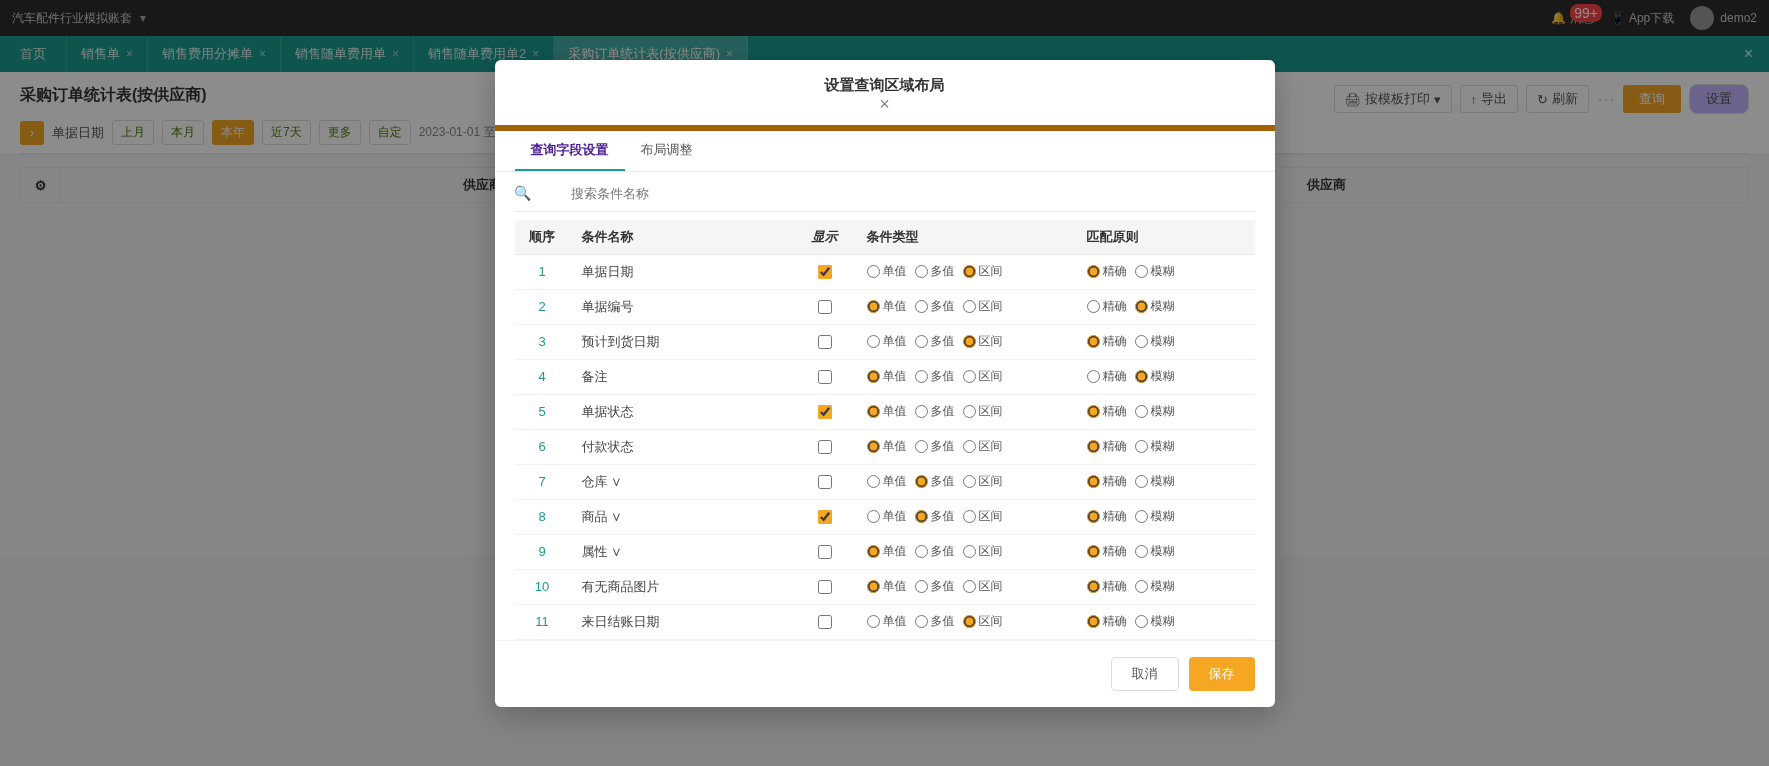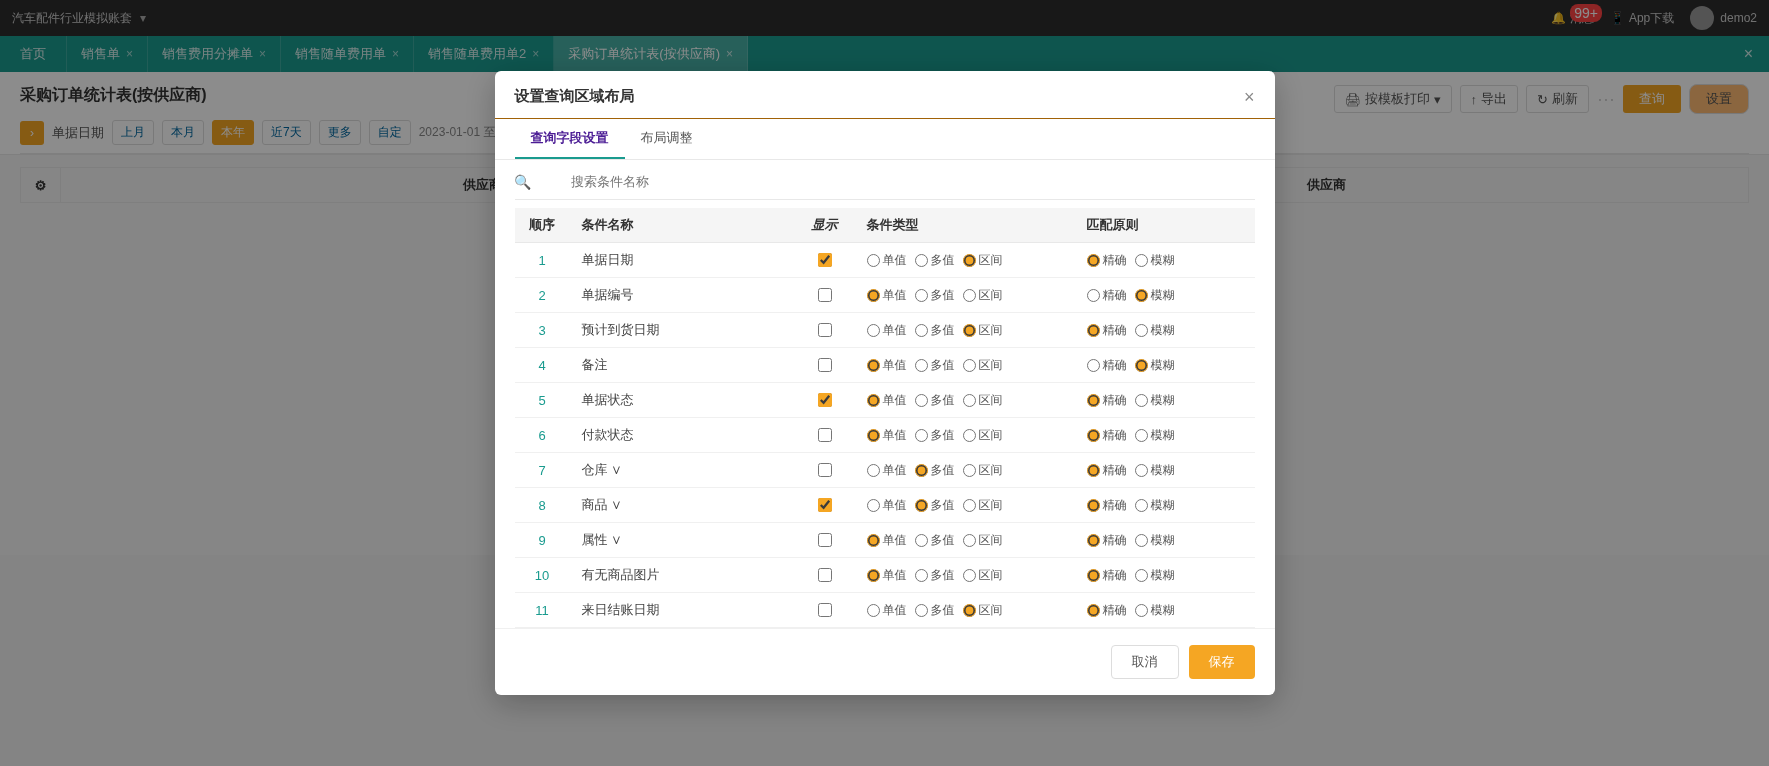--- a/index.html
+++ b/index.html
@@ -146,21 +146,21 @@
     .btn-query {
       background: #f5a623;
       color: white;
       border: none;
       padding: 5px 16px;
       border-radius: 3px;
       cursor: pointer;
       font-size: 13px;
     }
     .btn-settings {
-      background: #fdba74;
+      background: #c4b5fd;
       color: #555;
       border: 1px solid #ddd;
       padding: 5px 16px;
       border-radius: 8px;
       cursor: pointer;
       font-size: 13px;
     }
     .spacer { flex: 1; }
 
     
@@ -188,21 +188,21 @@
     .filter-label {
       font-size: 13px;
       color: #555;
     }
     .date-btn {
       padding: 3px 8px;
       border: 1px solid #ddd;
       border-radius: 3px;
       cursor: pointer;
       font-size: 12px;
-      color: #0369a1;
+      color: #4d7c0f;
       background: white;
     }
     .date-btn.active {
       background: #f5a623;
       color: white;
       border-color: #f5a623;
     }
     .date-range {
       font-size: 12px;
       color: #888;
@@ -225,21 +225,22 @@
       max-height: 680px;
       box-shadow: 0 8px 32px rgba(0,0,0,0.25);
       display: flex;
       flex-direction: column;
     }
     .modal-header {
       display: flex;
       align-items: center;
       justify-content: space-between;
       padding: 16px 20px 12px 20px;
-      border-bottom: 1px solid #a16207;
+      border-bottom: 6px solid #a16207;
+      flex-direction: column;
     }
     .modal-title {
       font-size: 15px;
       font-weight: bold;
       color: #333;
     }
     .modal-close {
       cursor: pointer;
       color: #888;
       font-size: 18px;

